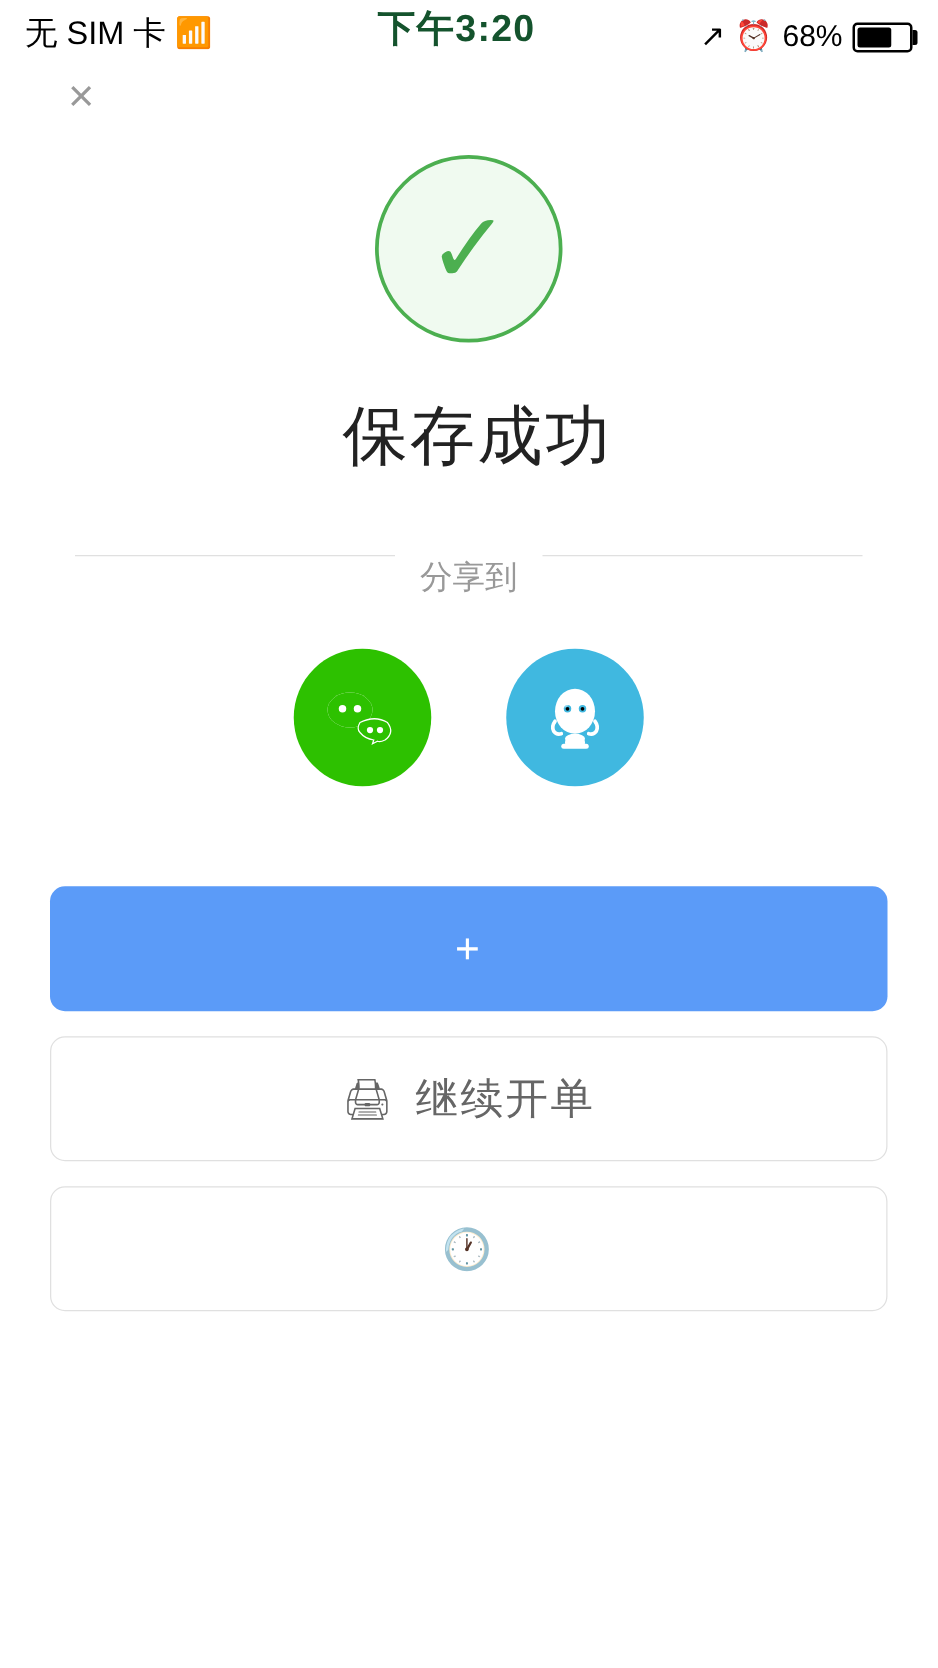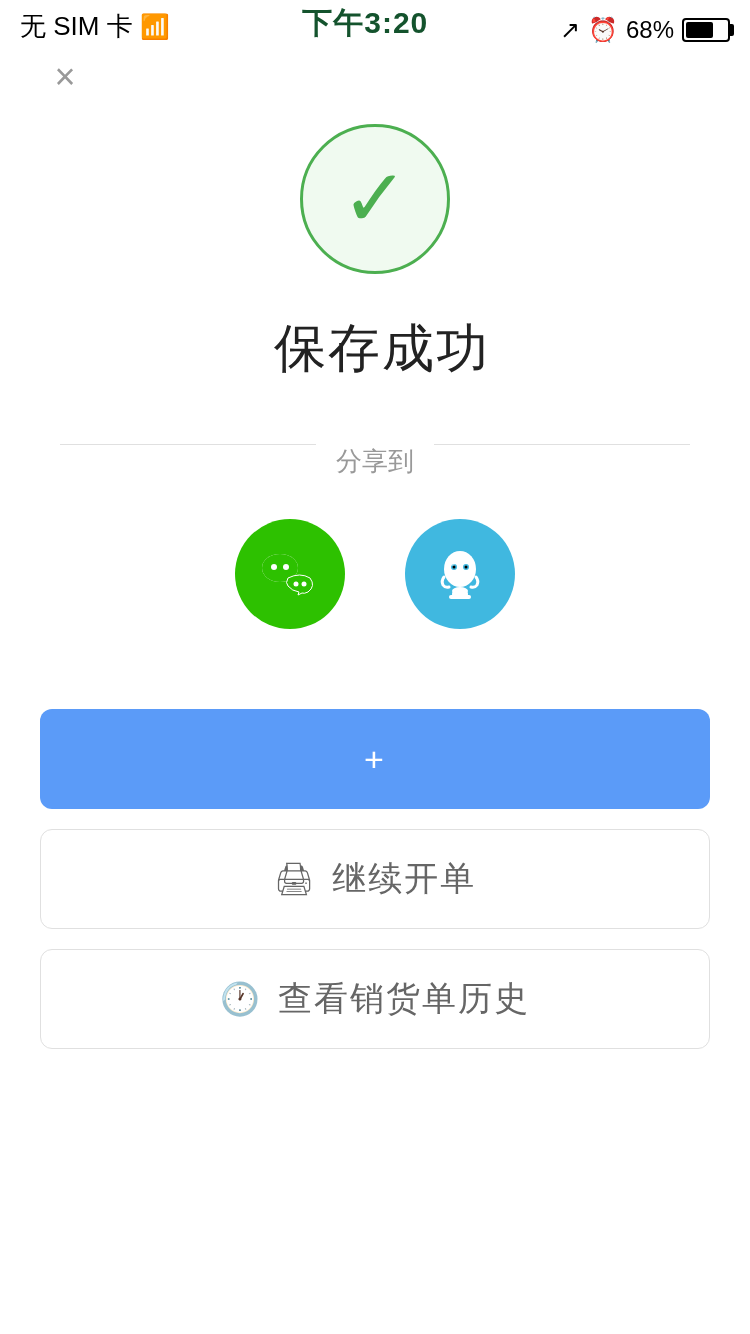--- a/index.html
+++ b/index.html
@@ -330,17 +330,16 @@
       <span class="plus-icon">+</span>
     </button>
 
     <button class="btn-secondary">
       <span class="btn-icon">🖨</span>
       <span>继续开单</span>
     </button>
 
     <button class="btn-secondary">
       <span class="btn-icon">🕐</span>
-      <span>查看销货单历史</span>
     </button>
 
   </div>
 </div>
 
 </body></html>

